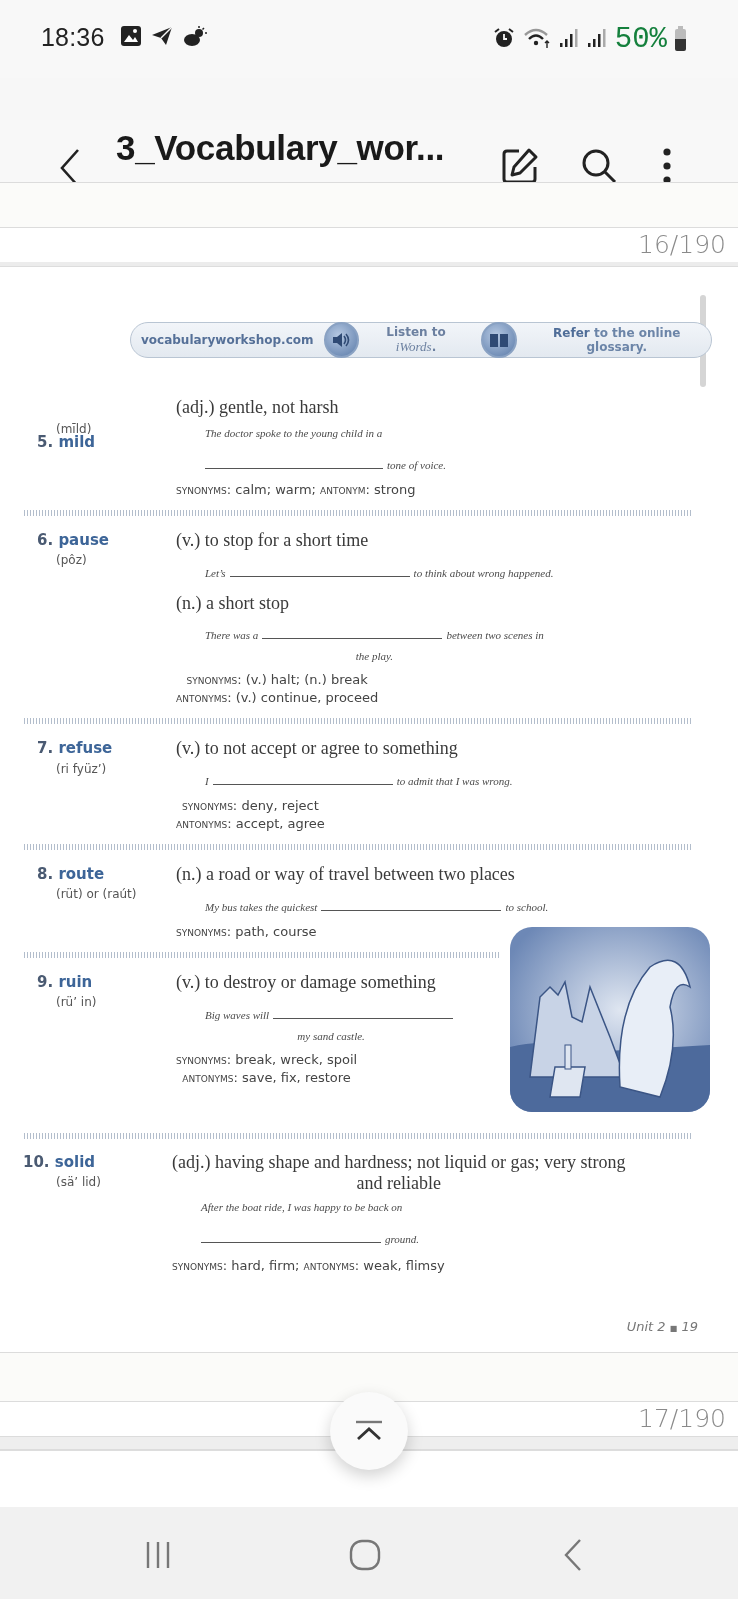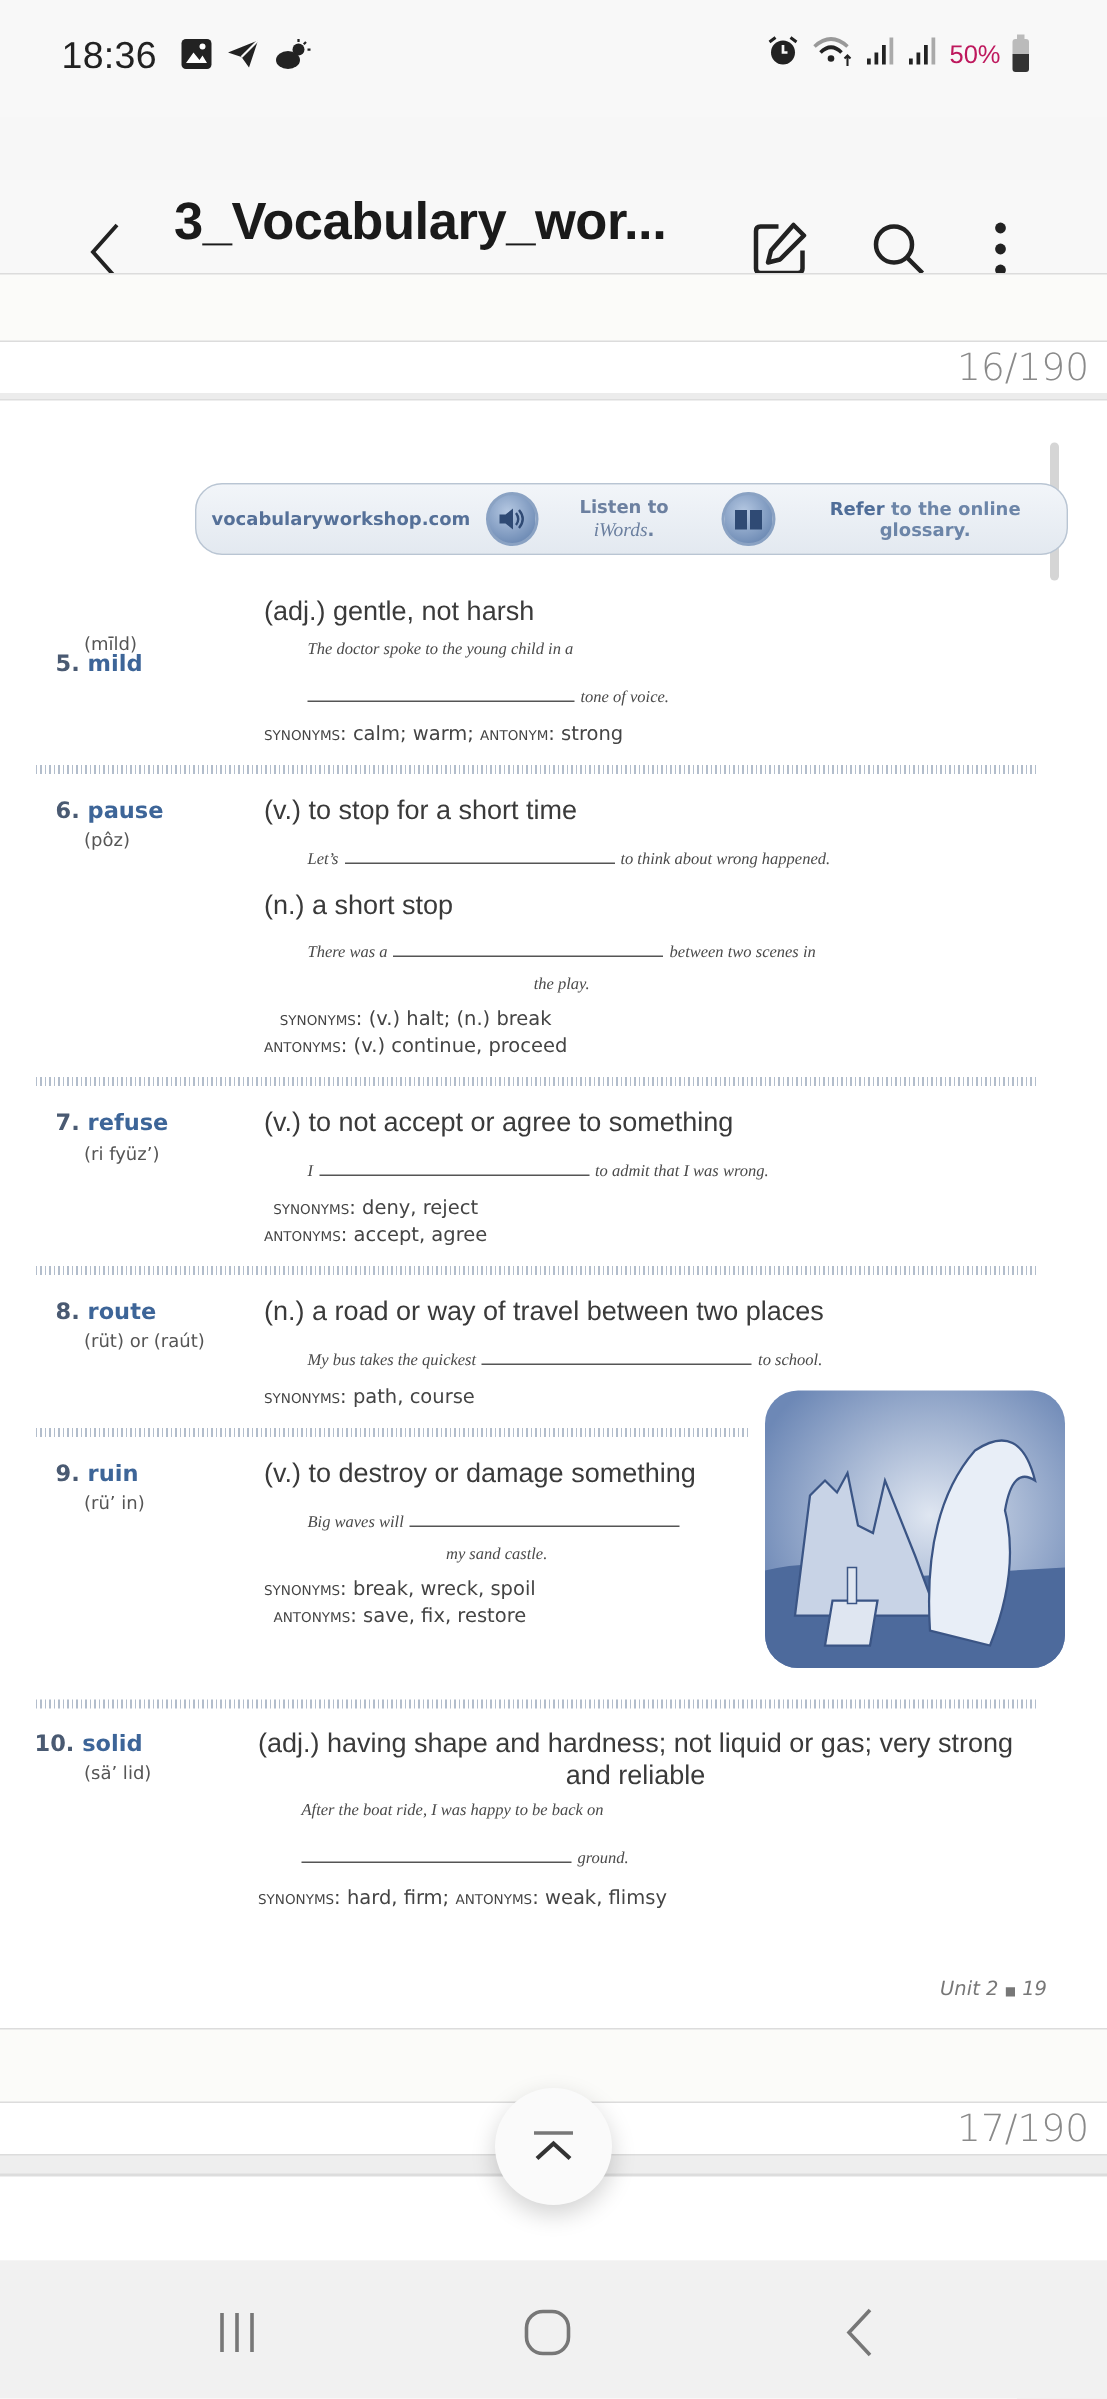--- a/index.html
+++ b/index.html
@@ -4,54 +4,54 @@
 <style>
   * { box-sizing: border-box; margin: 0; padding: 0; }
   html, body { width: 738px; height: 1599px; overflow: hidden; background: #f7f7f7; }
   body { position: relative; font-family: "Liberation Sans", sans-serif; color: #222; }
 
   
   .status-bar { position: absolute; top: 0; left: 0; width: 738px; height: 78px; background: #f8f8f8; }
   .status-time { position: absolute; left: 41px; top: 23px; font-size: 25px; color: #222; letter-spacing: 0.2px; }
   .status-left-icons { position: absolute; left: 120px; top: 25px; display: flex; gap: 8px; align-items: center; }
   .status-right { position: absolute; right: 52px; top: 23px; display: flex; align-items: center; gap: 8px; }
-  .status-battery-text { font-size: 17px; color: #be185d; }
+  .status-battery-text { font-size: 29px; color: #15803d; font-family: Liberation Mono, monospace; }
   .battery { width: 11px; height: 22px; border-radius: 2px; background: linear-gradient(#bbb 0 45%, #333 45% 100%); position: relative; }
   .battery::before { content: ""; position: absolute; top: -3px; left: 3px; width: 5px; height: 3px; background: #bbb; }
 
   
   .app-header { position: absolute; top: 78px; left: 0; width: 738px; height: 104px; background: #f8f8f8; margin-top: 42px; }
   .back-btn { position: absolute; left: 50px; top: 22px; width: 40px; height: 52px; display: flex; align-items: center; justify-content: center; }
   .title-wrap { position: absolute; left: 116px; top: 8px; }
   .doc-title { font-size: 35px; font-weight: bold; color: #1a1a1a; letter-spacing: -0.3px; }
   .doc-subtitle { font-size: 23px; color: #333; margin-top: 6px; }
   .hdr-icon { position: absolute; top: 22px; width: 48px; height: 48px; display: flex; align-items: center; justify-content: center; }
 
   
   .pdf-area { position: absolute; top: 182px; left: 0; width: 738px; height: 1325px; background: #ececec; overflow: hidden; text-align: center; }
   .page-strip { position: absolute; left: 0; width: 738px; background: #fbfbf9; border-top: 1px solid #dcdcdc; border-bottom: 1px solid #dcdcdc; }
   .page-num-bar { position: absolute; left: 0; width: 738px; height: 34px; background: #fff; }
   .page-num { position: absolute; right: 12px; top: 2px; font-size: 25px; color: #8a8a8a; font-family: "DejaVu Sans", sans-serif; font-weight: 300; }
 
   .page { position: absolute; left: 0; top: 84px; width: 738px; height: 1086px; background: #fff; border-top: 1px solid #ddd; }
   .scroll-thumb { position: absolute; right: 32px; top: 28px; width: 6px; height: 92px; background: #d5d5d5; border-radius: 3px; }
 
-  .banner { position: absolute; left: 130px; top: 55px; width: 582px; height: 48px; border: 1.5px solid #b9c5d3; border-radius: 18px; background: linear-gradient(#f2f5f9, #e3e9f0); display: flex; align-items: center; padding-left: 10px; font-family: "DejaVu Sans", sans-serif; font-weight: bold; font-size: 12px; color: #557098; }
+  .banner { position: absolute; left: 130px; top: 55px; width: 582px; height: 36px; border: 1.5px solid #b9c5d3; border-radius: 18px; background: linear-gradient(#f2f5f9, #e3e9f0); display: flex; align-items: center; padding-left: 10px; font-family: "DejaVu Sans", sans-serif; font-weight: bold; font-size: 12px; color: #557098; }
   .banner-site { margin-right: 10px; }
   .round-icon { width: 36px; height: 36px; border-radius: 50%; background: radial-gradient(circle at 40% 35%, #b5c8e2, #5a7aa8); border: 2px solid #8aa2c3; display: flex; align-items: center; justify-content: center; margin-right: 6px; }
   .banner-listen { color: #6c80a0; margin-right: 14px; }
   .banner-listen .iw { font-weight: normal; font-style: italic; font-family: "Liberation Serif", serif; font-size: 13px; }
   .banner-refer b { color: #4f6d98; }
   .banner-refer span { font-weight: bold; color: #6c85a8; }
 
   .entry { position: absolute; left: 0; width: 738px; }
   .head { position: absolute; left: 37px; font-family: "DejaVu Sans", sans-serif; font-weight: bold; font-size: 15px; color: #4a5a72; }
   .head .word { color: #3d6598; }
   .pron { position: absolute; left: 56px; font-family: "DejaVu Sans", sans-serif; font-size: 12px; color: #555; }
-  .def { position: absolute; left: 176px; font-family: Liberation Sans, sans-serif; font-size: 18px; color: #3a3a3a; }
+  .def { position: absolute; left: 176px; font-family: Liberation Serif, serif; font-size: 18px; color: #3a3a3a; }
   .ex { position: absolute; left: 205px; font-family: "Liberation Serif", serif; font-style: italic; font-size: 11px; color: #4a4a4a; line-height: 21px; }
   .blank { display: inline-block; border-bottom: 1px solid #555; vertical-align: baseline; height: 1px; margin: 0 4px; }
   .syn { position: absolute; left: 176px; font-family: "DejaVu Sans", sans-serif; font-size: 13px; color: #444; line-height: 18px; }
   .sc { font-variant: small-caps; text-transform: lowercase; font-size: 13px; }
   .divider { position: absolute; left: 24px; width: 668px; height: 6px; background: repeating-linear-gradient(90deg, #aab6c6 0 1px, #fff 1px 3px); opacity: 0.9; }
 
   .illustration { position: absolute; left: 510px; top: 660px; width: 200px; height: 185px; border-radius: 22px; background: radial-gradient(ellipse at 55% 45%, #dfe6f1, #6d88b6 80%); overflow: hidden; }
 
   .page-footer { position: absolute; right: 40px; top: 1052px; font-family: "DejaVu Sans", sans-serif; font-style: italic; font-size: 13px; color: #777; }
 

